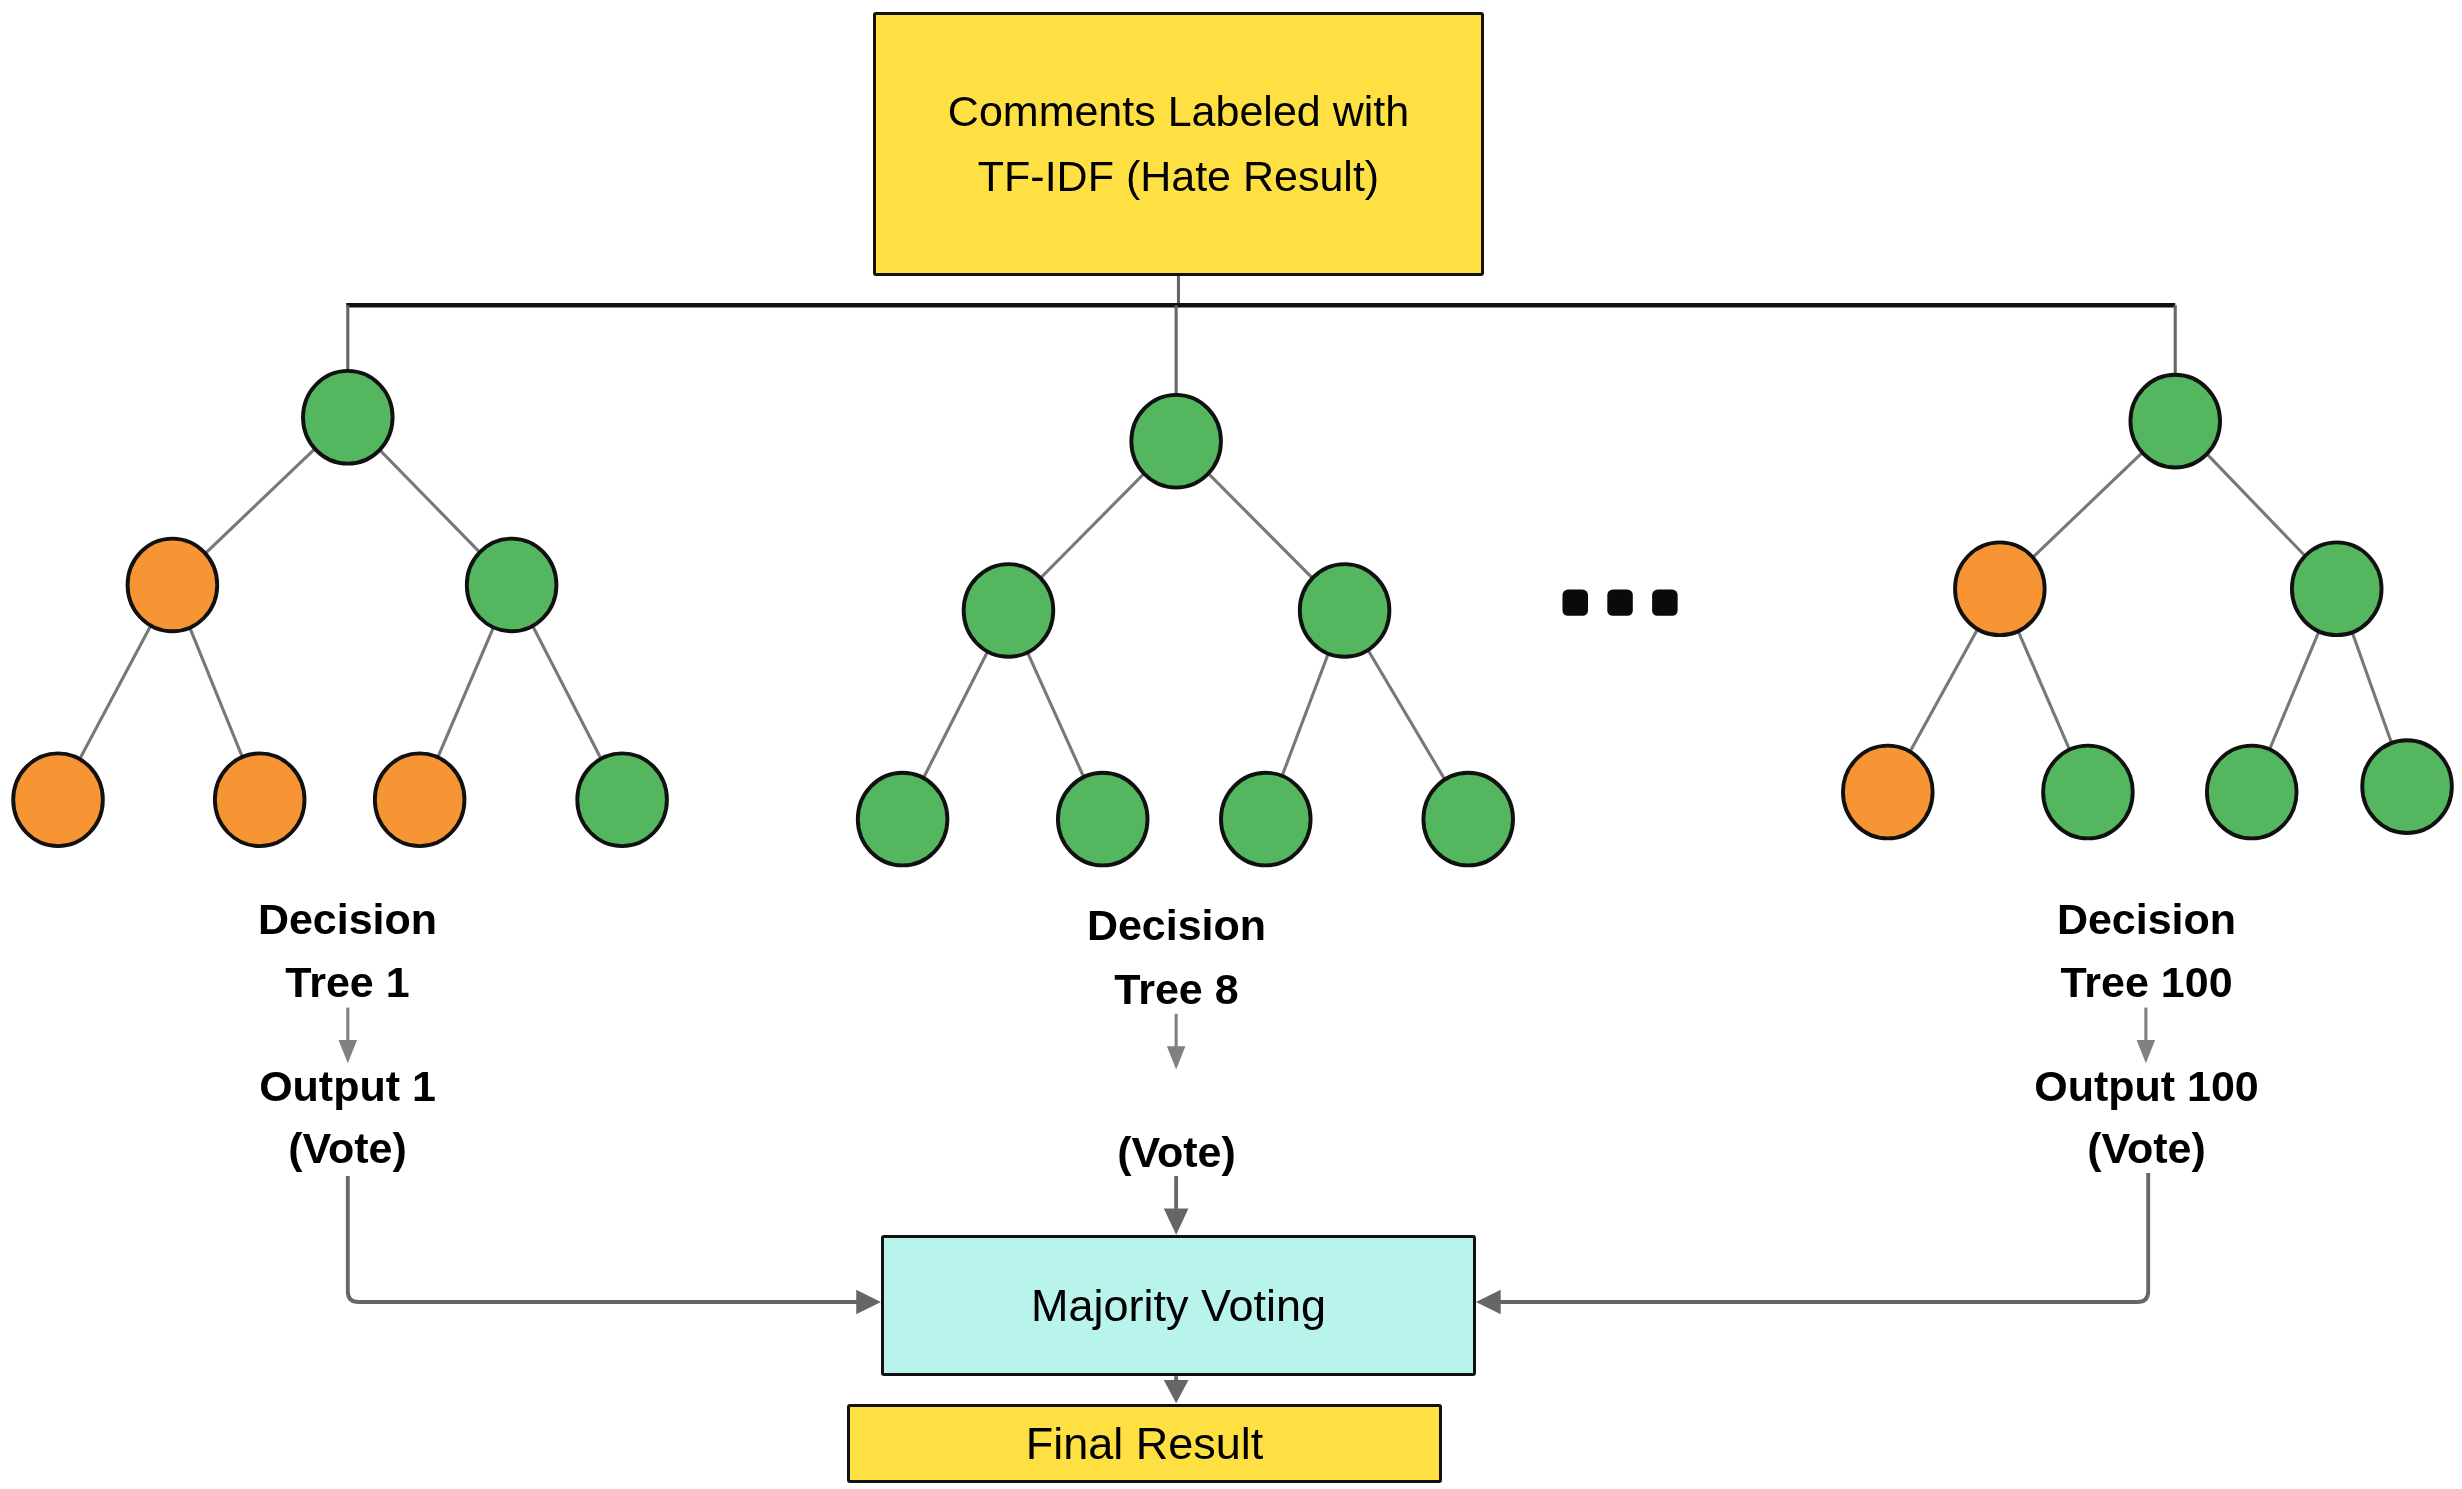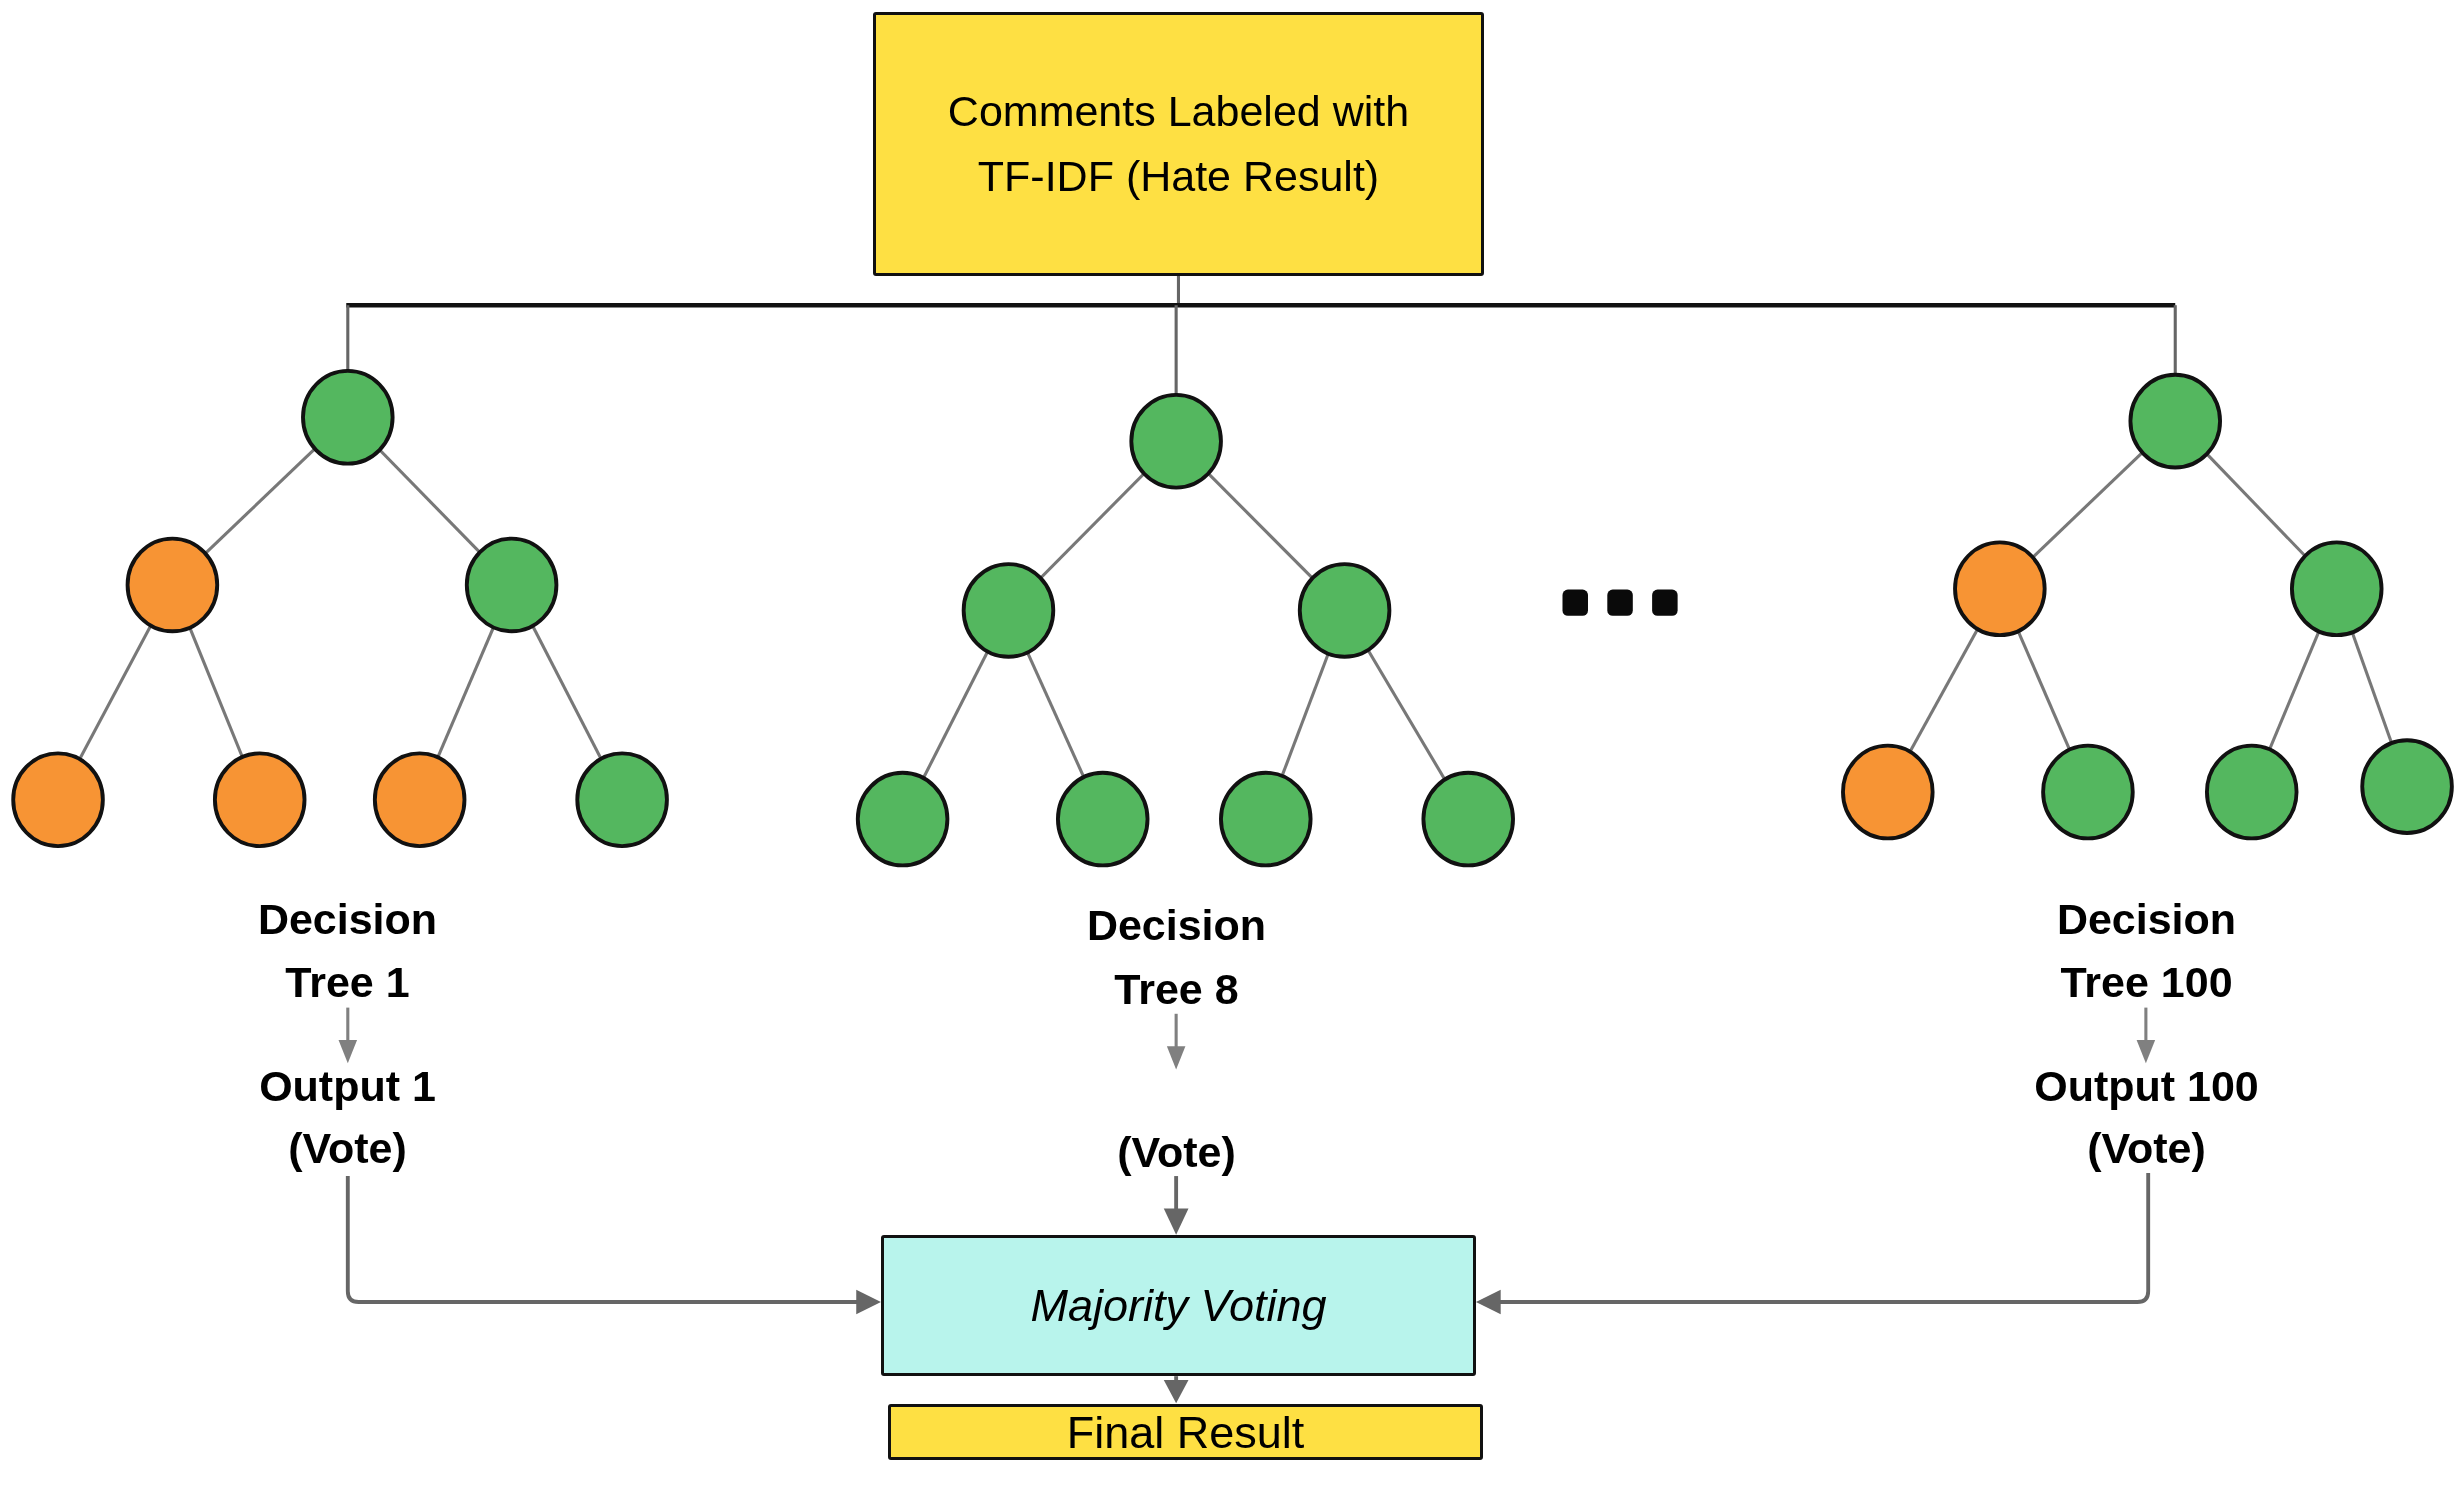--- a/index.html
+++ b/index.html
@@ -3,22 +3,22 @@
 <meta charset="utf-8">
 <style>
   html,body{margin:0;padding:0;background:#ffffff;}
   #stage{position:relative;width:2462px;height:1489px;background:#ffffff;overflow:hidden;
          font-family:"Liberation Sans",sans-serif;color:#000;}
   #diagram-svg{position:absolute;left:0;top:0;width:2462px;height:1489px;}
   .box{position:absolute;box-sizing:border-box;border:3.9px solid #111;border-radius:3px;
        display:flex;flex-direction:column;align-items:center;justify-content:center;
        text-align:center;font-size:43px;font-weight:500;line-height:65px;}
   #title-box{left:873px;top:11.6px;width:611px;height:264px;}
-  #majority-box{left:881px;top:1235px;width:595px;height:141px;font-size:45px;font-style:italic;}
-  #final-box{left:888px;top:1404px;width:595px;height:56px;font-size:45px;}
+  #majority-box{left:881px;top:1235px;width:595px;height:141px;font-size:45px;}
+  #final-box{left:847px;top:1404px;width:595px;height:79px;font-size:45px;}
   .lbl{position:absolute;width:495px;height:49px;line-height:49px;text-align:center;
        font-size:43px;font-weight:700;}
 </style>
 </head>
 <body>
 
 <div id="stage">
 
   <svg id="diagram-svg" viewBox="0 0 3186 1927" xmlns="http://www.w3.org/2000/svg">
       <line x1="1525" y1="357" x2="1525" y2="395" stroke="#666666" stroke-width="4"></line>

